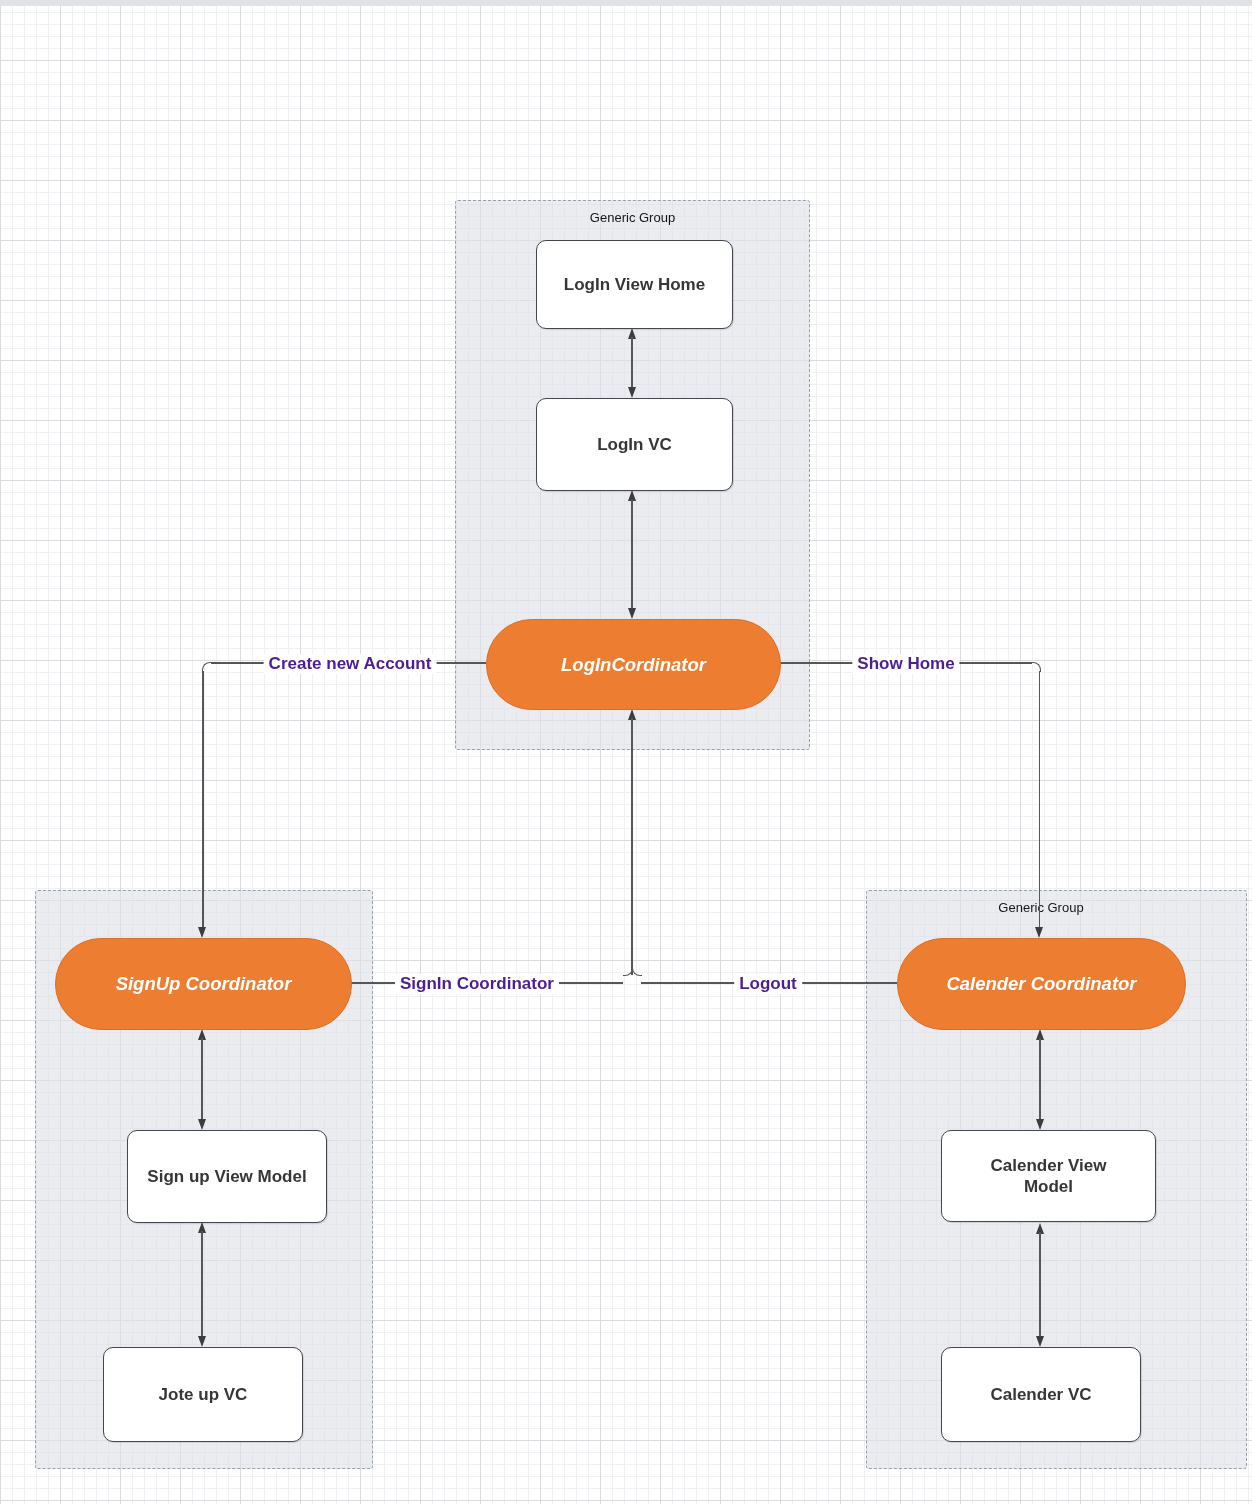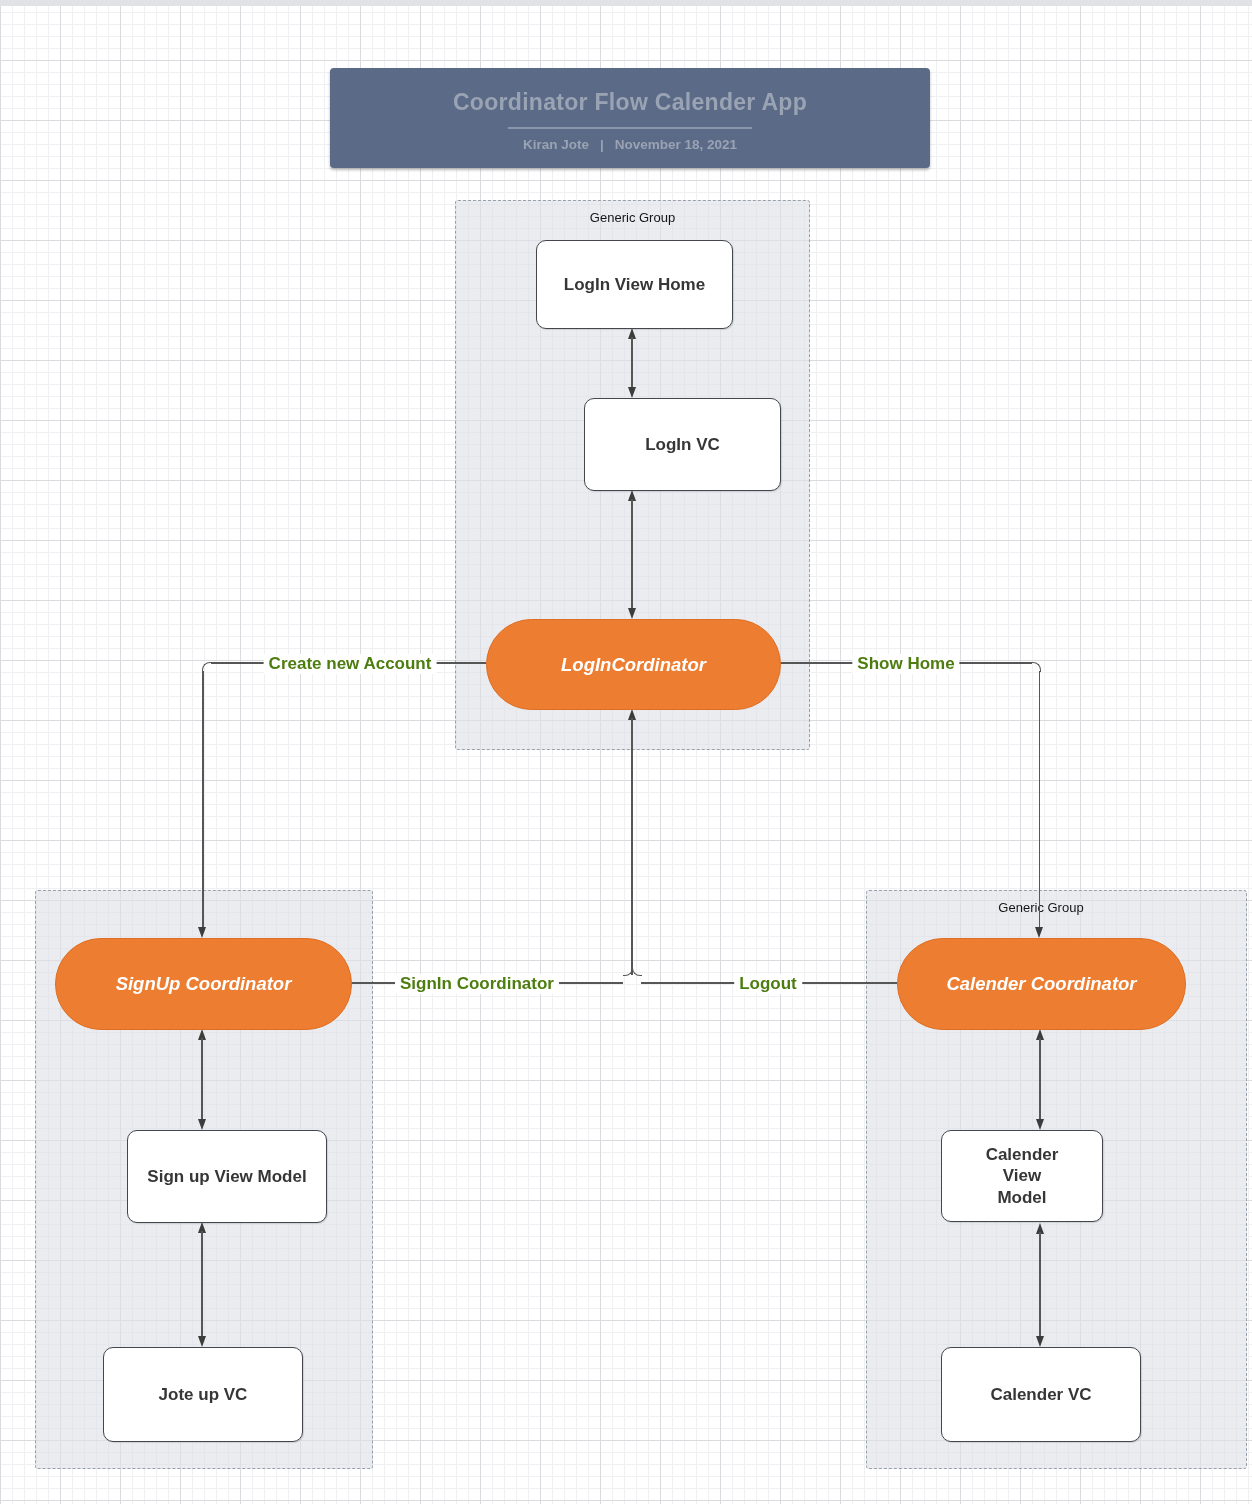--- a/index.html
+++ b/index.html
@@ -48,38 +48,29 @@
   .darr{position:absolute;width:9px;z-index:3;}
   .darr .vl{top:9px;bottom:9px;left:50%;margin-left:-0.75px;}
   .darr .tri-up{top:0;left:50%;margin-left:-4.5px;}
   .darr .tri-down{bottom:0;left:50%;margin-left:-4.5px;}
   .sarr{position:absolute;width:9px;z-index:3;}
   .sarr .vl{top:9px;bottom:0;left:50%;margin-left:-0.75px;}
   .sarr .tri-up{top:0;left:50%;margin-left:-4.5px;}
 
   
   .elabel{position:absolute;transform:translate(-50%,-50%);background:#ffffff;padding:0 5px;
-    font-size:17px;font-weight:bold;color:#4d7c0f;white-space:nowrap;z-index:5;}
+    font-size:17px;font-weight:bold;color:#4c1d95;white-space:nowrap;z-index:5;}
 </style>
 </head>
 <body>
 
 <div id="canvas">
 
   <div class="topstrip"></div>
 
-  <div class="banner">
-    <div class="title">Coordinator Flow Calender App</div>
-    <div class="divider"></div>
-    <div class="subtitle">
-      <span>Kiran Jote</span>
-      <span>|</span>
-      <span>November 18, 2021</span>
-    </div>
-  </div>
 
   <div class="group" style="left:455px;top:200px;width:353px;height:548px;">
     <div class="glabel" style="left:50%;">Generic Group</div>
   </div>
   <div class="group" style="left:35px;top:890px;width:336px;height:577px;"></div>
   <div class="group" style="left:866px;top:890px;width:379px;height:577px;">
     <div class="glabel" style="left:174px;">Generic Group</div>
   </div>
 
   <div class="darr" style="left:627.5px;top:328px;height:70px;">
@@ -132,29 +123,29 @@
     <div class="tri-down"></div>
   </div>
 
   <div class="darr" style="left:1035.5px;top:1223px;height:124px;">
     <div class="tri-up"></div>
     <div class="vl"></div>
     <div class="tri-down"></div>
   </div>
 
   <div class="node" style="left:536px;top:240px;width:195px;height:87px;">LogIn View Home</div>
-  <div class="node" style="left:536px;top:398px;width:195px;height:91px;margin-left:48px;">LogIn VC</div>
+  <div class="node" style="left:536px;top:398px;width:195px;height:91px;">LogIn VC</div>
   <div class="pill" style="left:55px;top:938px;width:295px;height:90px;">SignUp Coordinator</div>
 
   <div class="pill" style="left:486px;top:619px;width:293px;height:89px;">LogInCordinator</div>
   <div class="node" style="left:103px;top:1130px;width:198px;height:91px;margin-left:24px;">Sign up View Model</div>
   <div class="node" style="left:103px;top:1347px;width:198px;height:93px;">Jote up VC</div>
 
   <div class="pill" style="left:897px;top:938px;width:287px;height:90px;">Calender Coordinator</div>
-  <div class="node" style="left:941px;top:1130px;width:162px;height:92px;padding:0 40px;box-sizing:border-box;">Calender View Model</div>
+  <div class="node" style="left:941px;top:1130px;width:215px;height:92px;padding:0 40px;box-sizing:border-box;">Calender View Model</div>
   <div class="node" style="left:941px;top:1347px;width:198px;height:93px;">Calender VC</div>
 
   <div class="elabel" style="left:350px;top:664px;">Create new Account</div>
   <div class="elabel" style="left:906px;top:664px;">Show Home</div>
   <div class="elabel" style="left:477px;top:984px;">SignIn Coordinator</div>
   <div class="elabel" style="left:768px;top:984px;">Logout</div>
 
 </div>
 
 </body></html>

